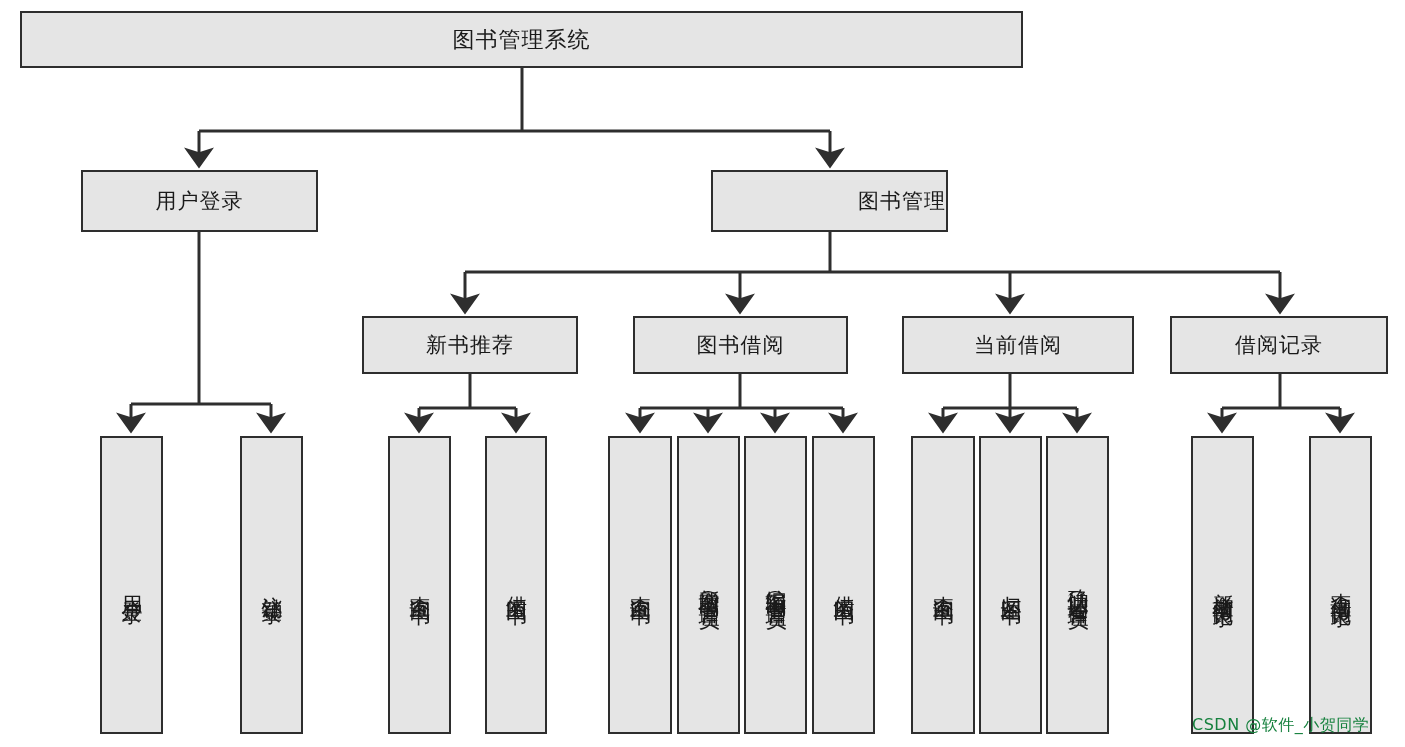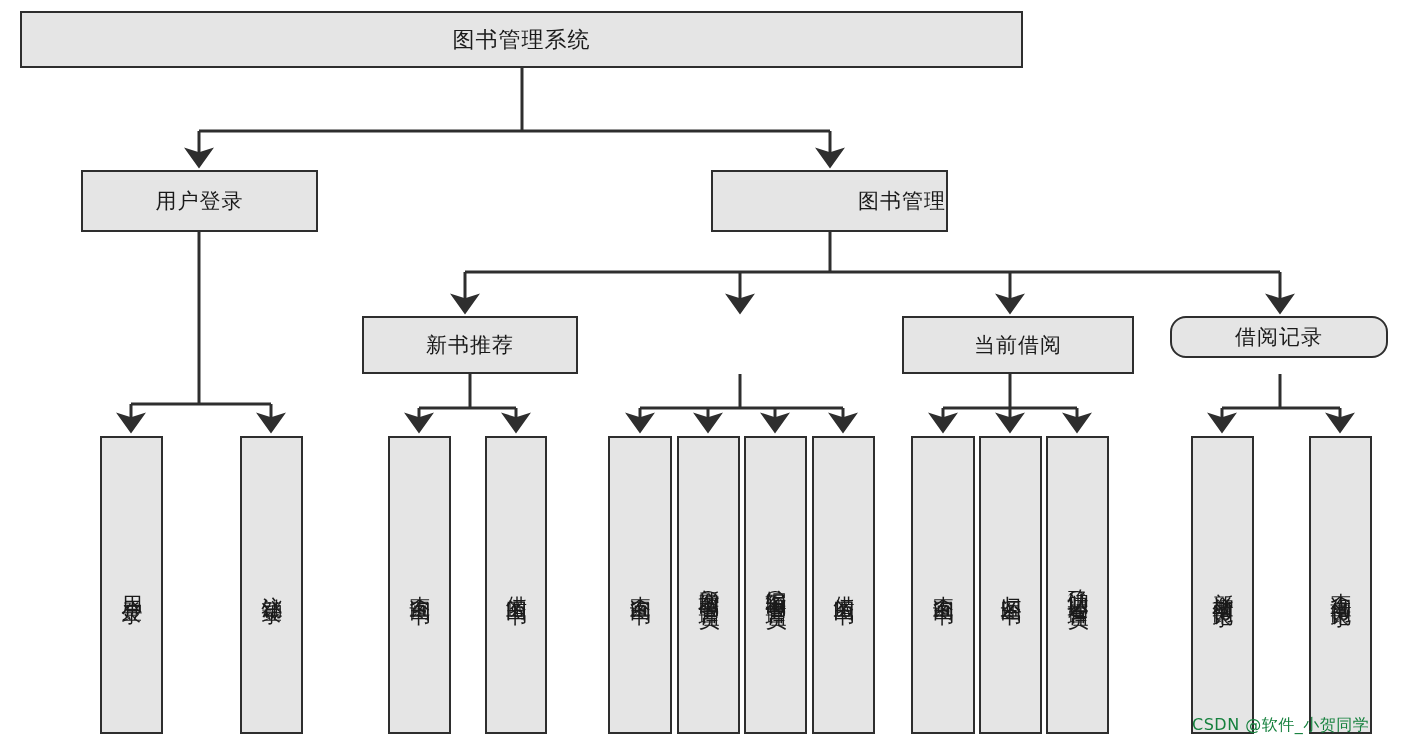--- a/index.html
+++ b/index.html
@@ -140,24 +140,27 @@
   <div class="node horiz" style="left:81px; top:170px; width:237px; height:62px;">
     <span class="node-label">用户登录</span>
   </div>
   <div class="node horiz" style="left:711px; top:170px; width:237px; height:62px;justify-content:flex-end;">
     <span class="node-label">图书管理</span>
   </div>
 
   <div class="node horiz" style="left:362px; top:316px; width:216px; height:58px;">
     <span class="node-label">新书推荐</span>
   </div>
+  <div class="node horiz" style="left:633px; top:316px; width:215px; height:58px;">
+    <span class="node-label">图书借阅</span>
+  </div>
   <div class="node horiz" style="left:902px; top:316px; width:232px; height:58px;">
     <span class="node-label">当前借阅</span>
   </div>
-  <div class="node horiz" style="left:1170px; top:316px; width:218px; height:42px;border-radius:16px;">
+  <div class="node horiz" style="left:1170px; top:316px; width:218px; height:58px;">
     <span class="node-label">借阅记录</span>
   </div>
 
   <div class="node vert" style="left:100px; top:436px; width:63px; height:298px;">
     <span class="node-label">用户登录</span>
   </div>
   <div class="node vert" style="left:240px; top:436px; width:63px; height:298px;">
     <span class="node-label">注销登录</span>
   </div>
 

